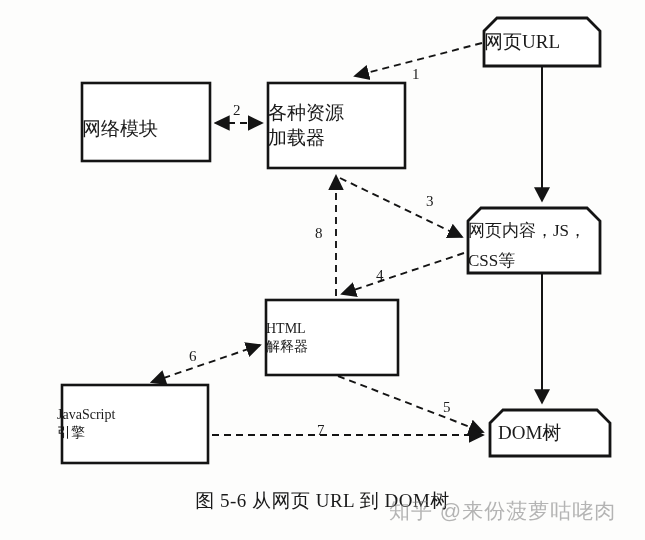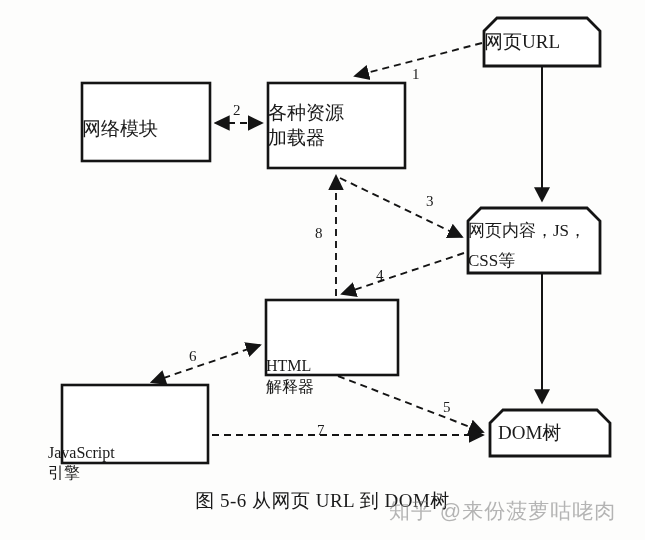--- a/index.html
+++ b/index.html
@@ -60,21 +60,21 @@
     position: absolute;
     left: 389px;
     top: 497px;
     font-size: 21px;
     color: rgba(120,120,120,0.55);
     white-space: nowrap;
     letter-spacing: 1px;
     font-family: "Liberation Sans", "DejaVu Sans", sans-serif;
   }
   .n1 { font-size: 19px; }
-  .n2 { font-size: 16px; margin-top: 39px; }
+  .n2 { font-size: 14px; }
   .n3 { font-size: 17px; }
 </style>
 </head>
 <body>
 
 <div id="page">
 
   <svg id="diagram-svg" viewBox="0 0 645 540" xmlns="http://www.w3.org/2000/svg">
     <defs>
       <marker id="arrowFilled" markerWidth="9" markerHeight="9" refX="7.4" refY="4.5" orient="auto" markerUnits="strokeWidth">
@@ -140,21 +140,21 @@
   <div class="node-label n3" style="left:468px; top:210px; width:132px; height:72px;gap:8px;">
     <span class="ln">网页内容，JS，</span>
     <span class="ln">CSS等</span>
   </div>
 
   <div class="node-label n2" style="left:266px; top:300px; width:132px; height:75px;">
     <span class="ln">HTML</span>
     <span class="ln">解释器</span>
   </div>
 
-  <div class="node-label n2" style="left:48px; top:385px; width:146px; height:78px;">
+  <div class="node-label n2" style="left:57px; top:385px; width:146px; height:78px;">
     <span class="ln">JavaScript</span>
     <span class="ln">引擎</span>
   </div>
 
   <div class="node-label n1" style="left:498px; top:410px; width:120px; height:46px;">
     <span class="ln">DOM树</span>
   </div>
 
   <div class="edge-num" style="left:412px; top:67px;">1</div>
   <div class="edge-num" style="left:233px; top:103px;">2</div>

